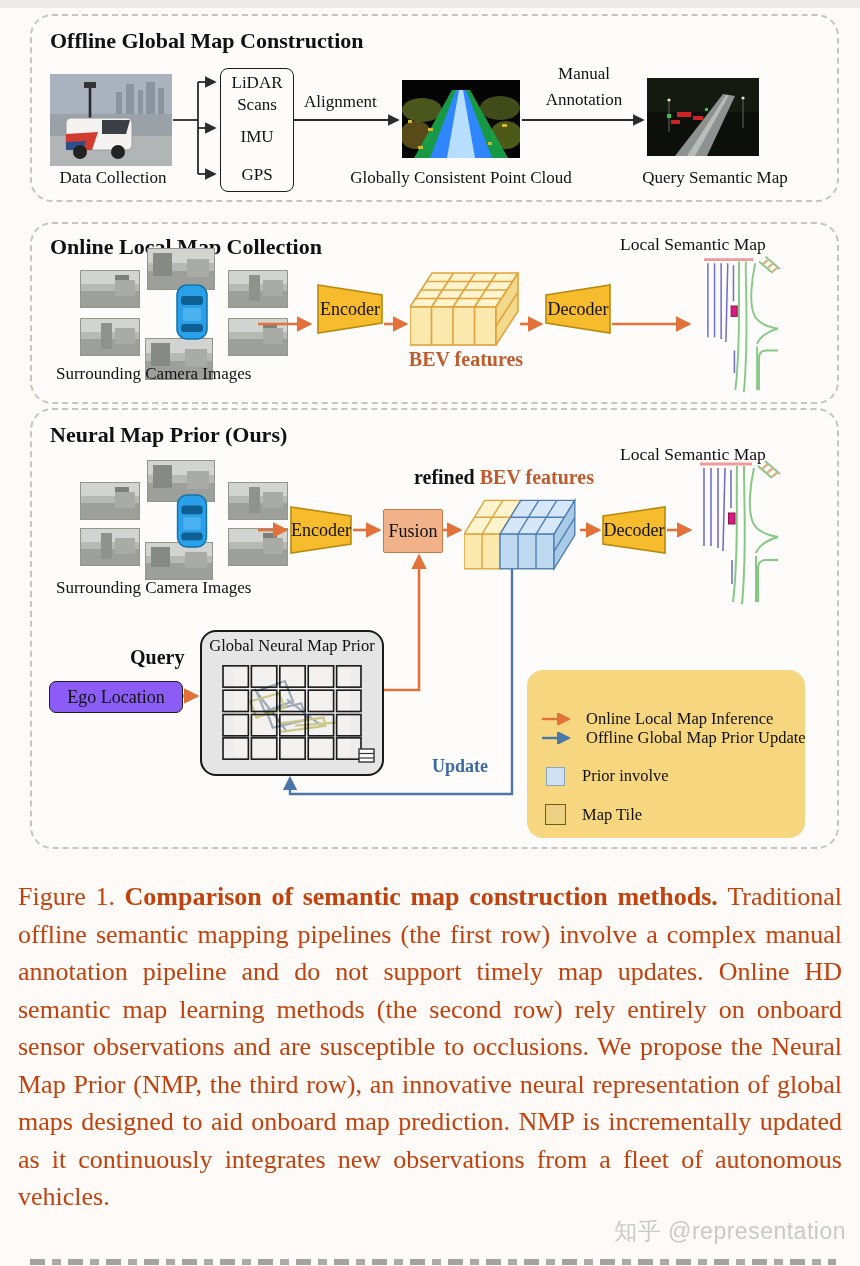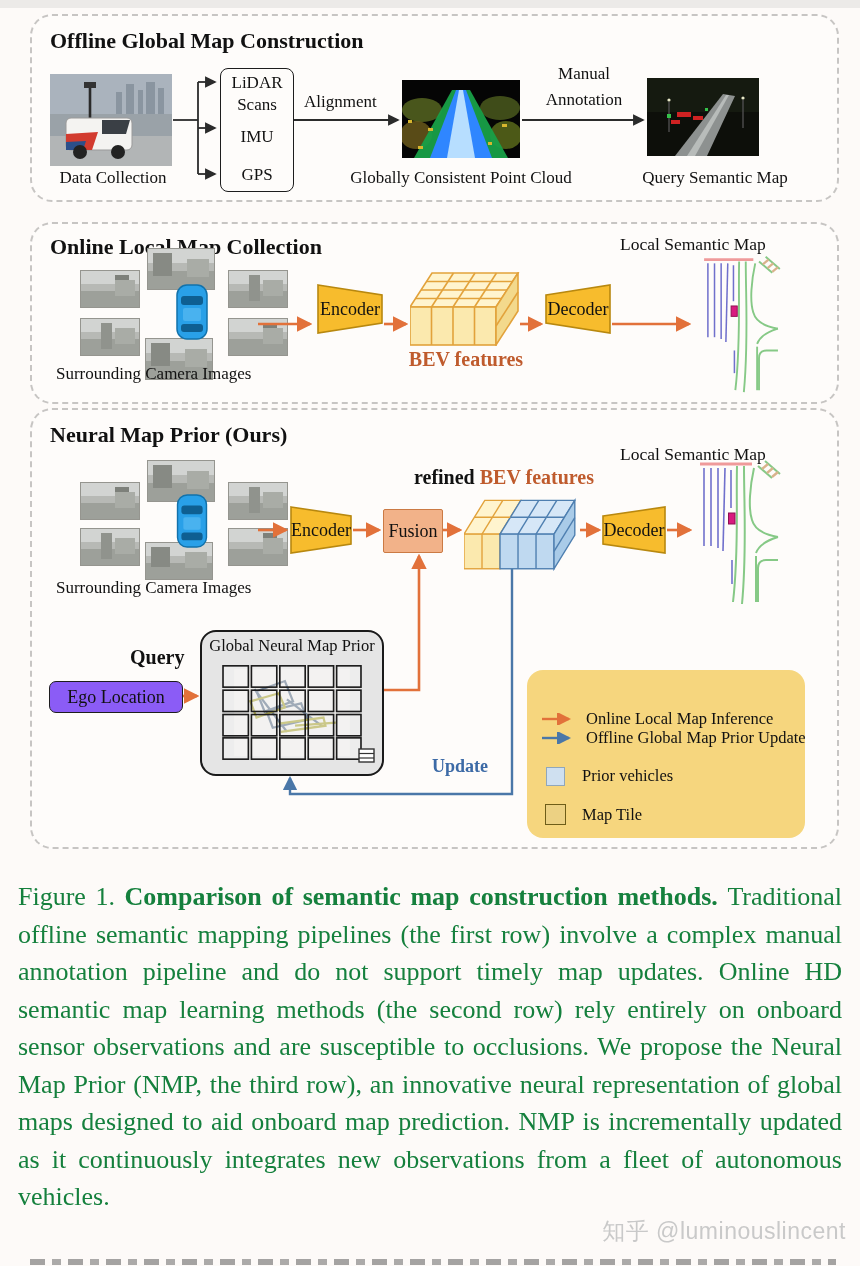--- a/index.html
+++ b/index.html
@@ -29,21 +29,21 @@
           display:flex;align-items:center;justify-content:center;font-size:18px;}
   .gbox{position:absolute;background:#e5e5e5;border:2px solid #1a1a1a;border-radius:16px;}
   .gbox .gtitle{position:absolute;left:0;right:0;top:4px;text-align:center;font-size:16.5px;white-space:nowrap;}
   .legend{position:absolute;background:#f6d67e;border-radius:16px;}
   .lrow{position:absolute;left:14px;display:flex;align-items:center;gap:9px;font-size:16.5px;white-space:nowrap;}
   .sq-prior{width:17px;height:17px;background:#cfe0f0;border:1.5px solid #90a7bb;}
   .sq-tile{width:19px;height:19px;background:#ecd183;border:1.6px solid #6e5d18;}
   .query{position:absolute;font-weight:bold;font-size:20px;}
   .update{position:absolute;font-weight:bold;font-size:18px;color:#3c6aa6;}
   .caption{position:absolute;left:18px;top:878px;width:824px;font-size:26px;line-height:37.5px;
-           text-align:justify;color:#15803d;}
+           text-align:justify;color:#c2410c;}
   .caption b{font-weight:bold;}
   .watermark{position:absolute;right:14px;top:1216px;font-family:"Liberation Sans",sans-serif;
              font-size:23px;color:#c9c9c9;letter-spacing:.5px;}
   .botstrip{position:absolute;left:30px;top:1259px;width:806px;height:6px;opacity:.5;
             background:repeating-linear-gradient(90deg,#4c4c4c 0 15px,transparent 15px 22px,#5a5a5a 22px 31px,transparent 31px 38px);}
   .gicon{position:absolute;}
 </style>
 </head>
 <body>
 
@@ -407,30 +407,30 @@
               <marker id="mBL" viewBox="0 0 10 10" refX="8.5" refY="5" markerWidth="6" markerHeight="6" orient="auto">
                 <path d="M0,0 L10,5 L0,10 z" fill="#4a77a8"></path>
               </marker>
             </defs>
           <line x1="1" y1="6" x2="28" y2="6" stroke="#4a77a8" stroke-width="2.4" marker-end="url(#mBL)"></line>
         </svg>
         <span>Offline Global Map Prior Update</span>
       </div>
       <div class="lrow" style="top:96px;">
         <span class="sq-prior" style="margin-left:5px;margin-right:8px;"></span>
-        <span>Prior vehicles</span>
+        <span>Prior involve</span>
       </div>
       <div class="lrow" style="top:134px;">
         <span class="sq-tile" style="margin-left:4px;margin-right:7px;"></span>
         <span>Map Tile</span>
       </div>
     </div>
   </div>
 
   <div class="caption">
     <span>Figure 1. </span>
     <b>Comparison of semantic map construction methods. </b>
     <span>Traditional offline semantic mapping pipelines (the first row) involve a complex manual annotation pipeline and do not support timely map updates.  Online HD semantic map learning methods (the second row) rely entirely on onboard sensor observations and are susceptible to occlusions.  We propose the Neural Map Prior (NMP, the third row), an innovative neural representation of global maps designed to aid onboard map prediction. NMP is incrementally updated as it continuously integrates new observations from a fleet of autonomous vehicles.</span>
   </div>
 
-  <div class="watermark">知乎 @luminouslincent</div>
+  <div class="watermark">知乎 @representation</div>
   <div class="botstrip"></div>
 </div>
 
 </body></html>

